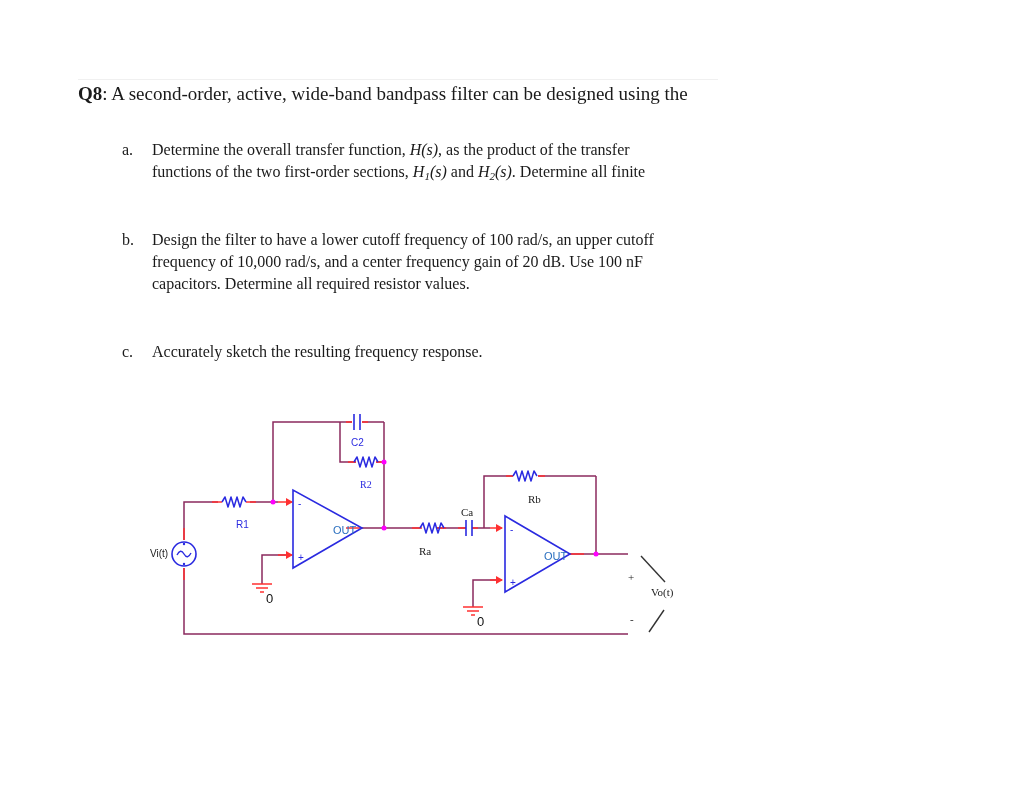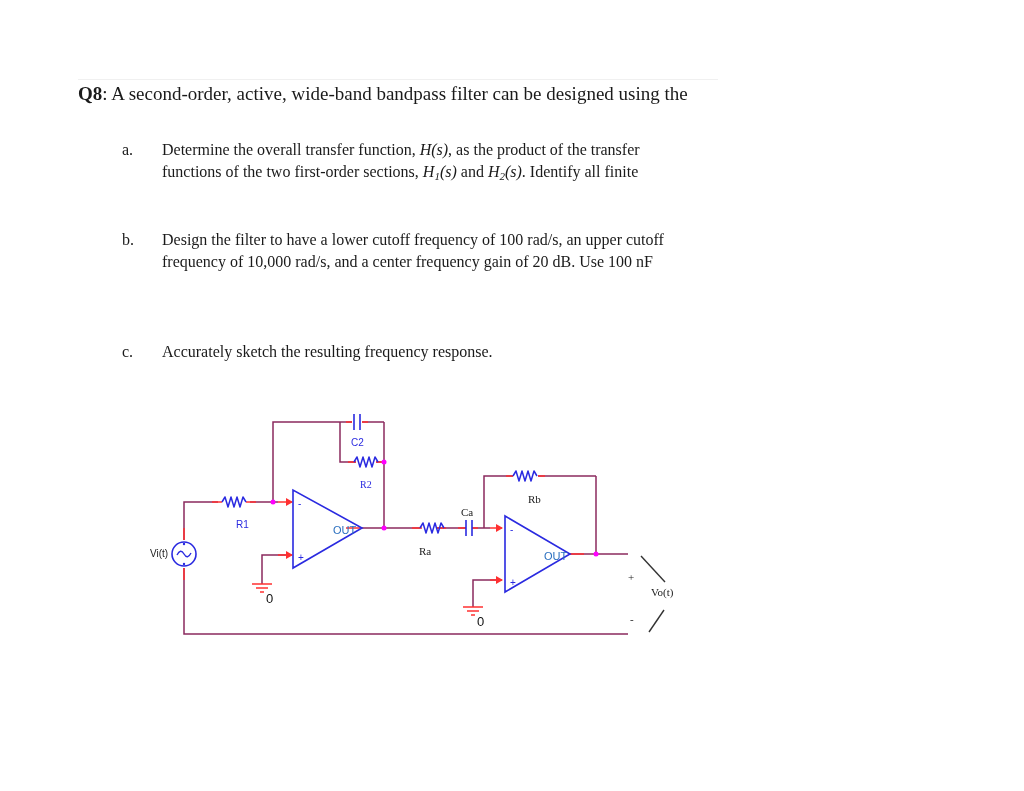--- a/index.html
+++ b/index.html
@@ -40,21 +40,21 @@
       font-size: 16px;
       line-height: 22px;
     }
     .part .letter {
       position: absolute;
       left: 0;
       top: 0;
       width: 24px;
     }
     .part .body {
-      margin-left: 40px;
+      margin-left: 30px;
     }
     .part-a { top: 139px; }
     .part-b { top: 229px; }
     .part-c { top: 341px; }
     i.math { font-style: italic; }
     sub { font-size: 11px; vertical-align: -3px; line-height: 0; }
 
     .circuit {
       position: absolute;
       left: 0;
@@ -76,29 +76,30 @@
 <div class="top-rule"></div>
 
 <div class="question">
   <div><span class="qnum">Q8</span><span>: A second-order, active, wide-band bandpass filter can be designed using the</span></div>
 </div>
 
 <div class="part part-a">
   <span class="letter">a.</span>
   <div class="body">
     <div><span>Determine the overall transfer function, </span><i class="math">H(s)</i><span>, as the product of the transfer</span></div>
-    <div><span>functions of the two first-order sections, </span><i class="math"><span>H</span><sub>1</sub><span>(s)</span></i><span> and </span><i class="math"><span>H</span><sub>2</sub><span>(s)</span></i><span>. Identify all finite</span></div>
+    <div><span>functions of the two first-order sections, </span><i class="math"><span>H</span><sub>1</sub><span>(s)</span></i><span> and </span><i class="math"><span>H</span><sub>2</sub><span>(s)</span></i><span>. Determine all finite</span></div>
   </div>
 </div>
 
 <div class="part part-b">
   <span class="letter">b.</span>
   <div class="body">
     <div>Design the filter to have a lower cutoff frequency of 100 rad/s, an upper cutoff</div>
     <div>frequency of 10,000 rad/s, and a center frequency gain of 20 dB. Use 100 nF</div>
+    <div>capacitors. Determine all required resistor values.</div>
   </div>
 </div>
 
 <div class="part part-c">
   <span class="letter">c.</span>
   <div class="body">
     <div>Accurately sketch the resulting frequency response.</div>
   </div>
 </div>
 

